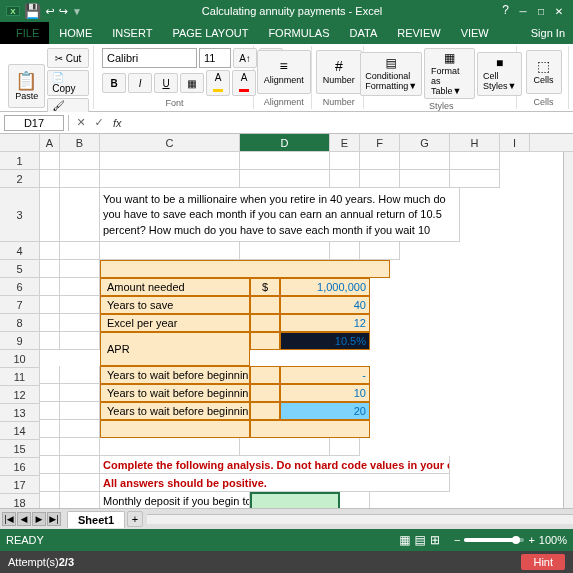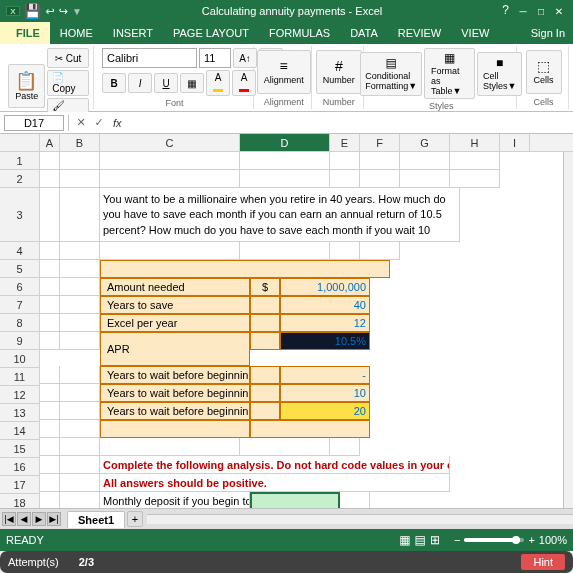--- a/index.html
+++ b/index.html
@@ -7,21 +7,21 @@
 
     
     .title-bar { background: #217346; color: white; height: 22px; display: flex; align-items: center; justify-content: space-between; padding: 0 6px; font-size: 11px; }
     .title-bar-left { display: flex; align-items: center; gap: 4px; }
     .title-bar-center { flex: 1; text-align: center; font-size: 11px; }
     .title-bar-right { display: flex; gap: 2px; }
     .title-btn { width: 16px; height: 16px; display: flex; align-items: center; justify-content: center; font-size: 10px; cursor: pointer; background: transparent; border: none; color: white; }
     .title-icon { width: 14px; height: 10px; background: #1a5c38; border: 1px solid #2d8a56; display: flex; align-items: center; justify-content: center; font-size: 8px; color: #90ee90; font-weight: bold; }
     .ribbon-tabs { display: flex; background: #217346; height: 22px; }
     .ribbon-tab { padding: 4px 10px; font-size: 11px; color: white; cursor: pointer; display: flex; align-items: center; }
-    .ribbon-tab.active { background: #fef9c3; color: #217346; font-weight: bold; padding-left: 16px; }
+    .ribbon-tab.active { background: #000000; color: #217346; font-weight: normal; padding-left: 16px; }
     .ribbon-sign-in { margin-left: auto; padding: 4px 8px; font-size: 11px; color: white; display: flex; align-items: center; }
 
     .ribbon-body { background: white; border-bottom: 1px solid #c0c0c0; padding: 2px 4px; display: flex; align-items: stretch; gap: 2px; height: 68px; }
     .ribbon-group { display: flex; flex-direction: column; align-items: center; padding: 2px 6px; border-right: 1px solid #e0e0e0; min-width: 50px; }
     .ribbon-group-label { font-size: 9px; color: #666; margin-top: auto; padding-top: 2px; }
     .ribbon-group-content { display: flex; align-items: center; gap: 2px; flex: 1; }
 
     .rb-btn { background: #f5f5f5; border: 1px solid #d0d0d0; border-radius: 2px; padding: 2px 6px; cursor: pointer; font-size: 11px; display: flex; flex-direction: column; align-items: center; justify-content: center; min-height: 44px; min-width: 36px; }
     .rb-btn-icon { font-size: 18px; line-height: 1; }
     .rb-btn-label { font-size: 9px; margin-top: 1px; }
@@ -52,21 +52,21 @@
     .status-bar { height: 22px; background: #217346; display: flex; align-items: center; padding: 0 6px; gap: 14px; }
     .status-ready { color: white; font-size: 11px; flex: 1; }
     .status-icons { display: flex; gap: 4px; align-items: center; }
     .status-icon { color: white; font-size: 12px; cursor: pointer; }
     .zoom-bar { display: flex; align-items: center; gap: 4px; color: white; font-size: 11px; }
     .zoom-slider { width: 60px; height: 4px; background: rgba(255,255,255,0.4); border-radius: 2px; position: relative; cursor: pointer; }
     .zoom-slider-fill { height: 4px; background: white; border-radius: 2px; width: 90%; }
     .zoom-slider-thumb { width: 8px; height: 8px; background: white; border-radius: 50%; position: absolute; top: -2px; right: 4px; }
 
     
-    .attempt-bar { height: 22px; background: #404040; display: flex; align-items: center; padding: 0 8px; gap: 20px; border-radius: 7px; }
+    .attempt-bar { height: 22px; background: #404040; display: flex; align-items: center; padding: 0 8px; gap: 0; }
     .attempt-label { color: white; font-size: 11px; }
     .attempt-count { color: white; font-size: 11px; font-weight: bold; }
     .hint-btn { background: #e05050; color: white; border: none; padding: 2px 12px; font-size: 11px; cursor: pointer; margin-left: auto; border-radius: 2px; }
 
     
     .cA { width: 20px; min-width: 20px; }
     .cB { width: 40px; min-width: 40px; }
     .cC { width: 140px; min-width: 140px; }
     .cD { width: 90px; min-width: 90px; }
     .cE { width: 30px; min-width: 30px; }
@@ -353,21 +353,21 @@
           <div class="cell" style="height:18px; width:150px; min-width:150px; background:#fde9c4; border:1px solid #c87000; padding-left:6px;">Years to wait before beginning</div>
           <div class="cell" style="height:18px; width:30px; min-width:30px; background:#fde9c4; border:1px solid #c87000;"></div>
           <div class="cell" style="height:18px; width:90px; min-width:90px; background:#fde9c4; border:1px solid #c87000; justify-content:flex-end; color:#0070c0;">10</div>
         </div>
 
         <div class="cells-row">
           <div class="cell cA rH"></div>
           <div class="cell cB rH"></div>
           <div class="cell" style="height:18px; width:150px; min-width:150px; background:#fde9c4; border:1px solid #c87000; padding-left:6px;">Years to wait before beginning</div>
           <div class="cell" style="height:18px; width:30px; min-width:30px; background:#fde9c4; border:1px solid #c87000;"></div>
-          <div class="cell" style="height:18px; width:90px; min-width:90px; background:#fde047; border:1px solid #c87000; justify-content:flex-end; color:#0070c0;">20</div>
+          <div class="cell" style="height:18px; width:90px; min-width:90px; background:#7dd3fc; border:1px solid #c87000; justify-content:flex-end; color:#0070c0;">20</div>
         </div>
 
         <div class="cells-row">
           <div class="cell cA rH"></div>
           <div class="cell cB rH"></div>
           <div class="cell" style="height:18px; width:150px; min-width:150px; background:#fde9c4; border:1px solid #c87000;"></div>
           <div class="cell" style="height:18px; width:120px; min-width:120px; background:#fde9c4; border:1px solid #c87000;"></div>
         </div>
 
         <div class="cells-row">

